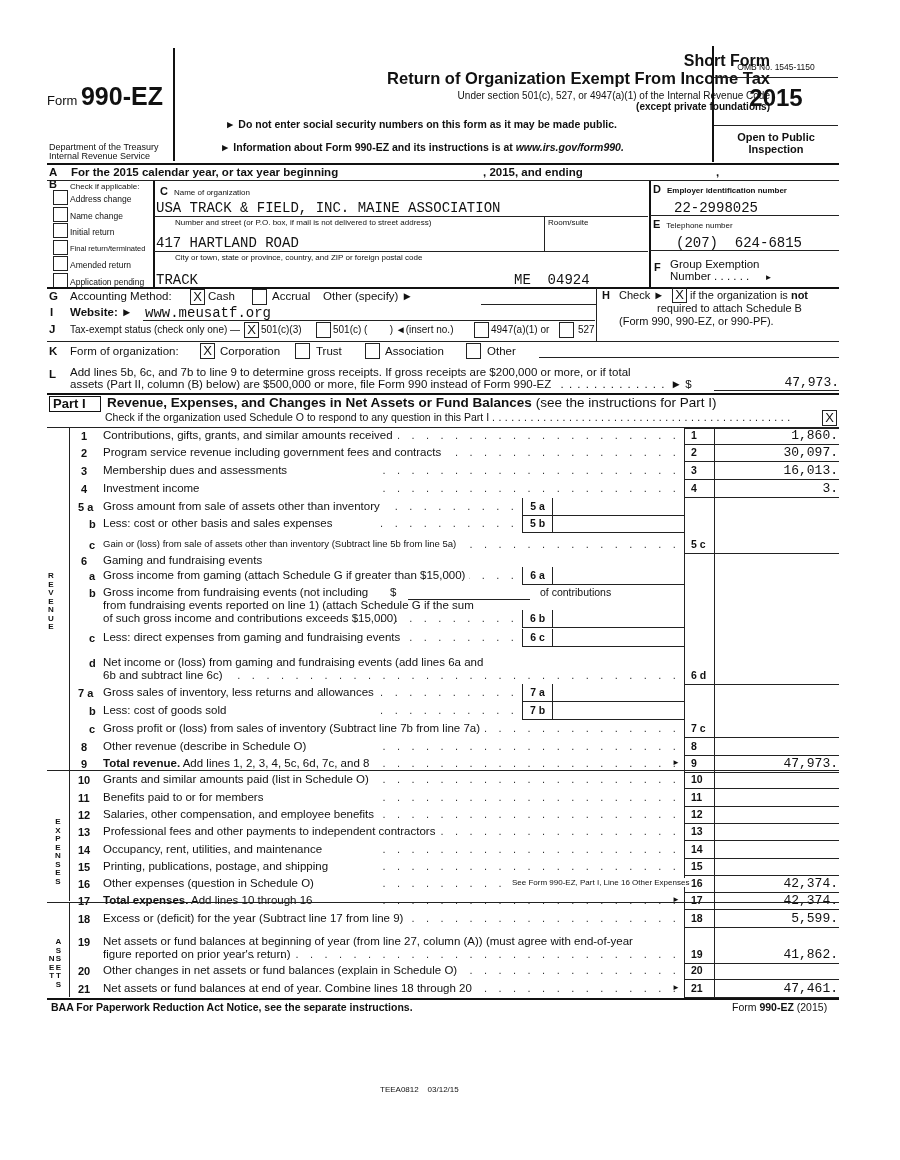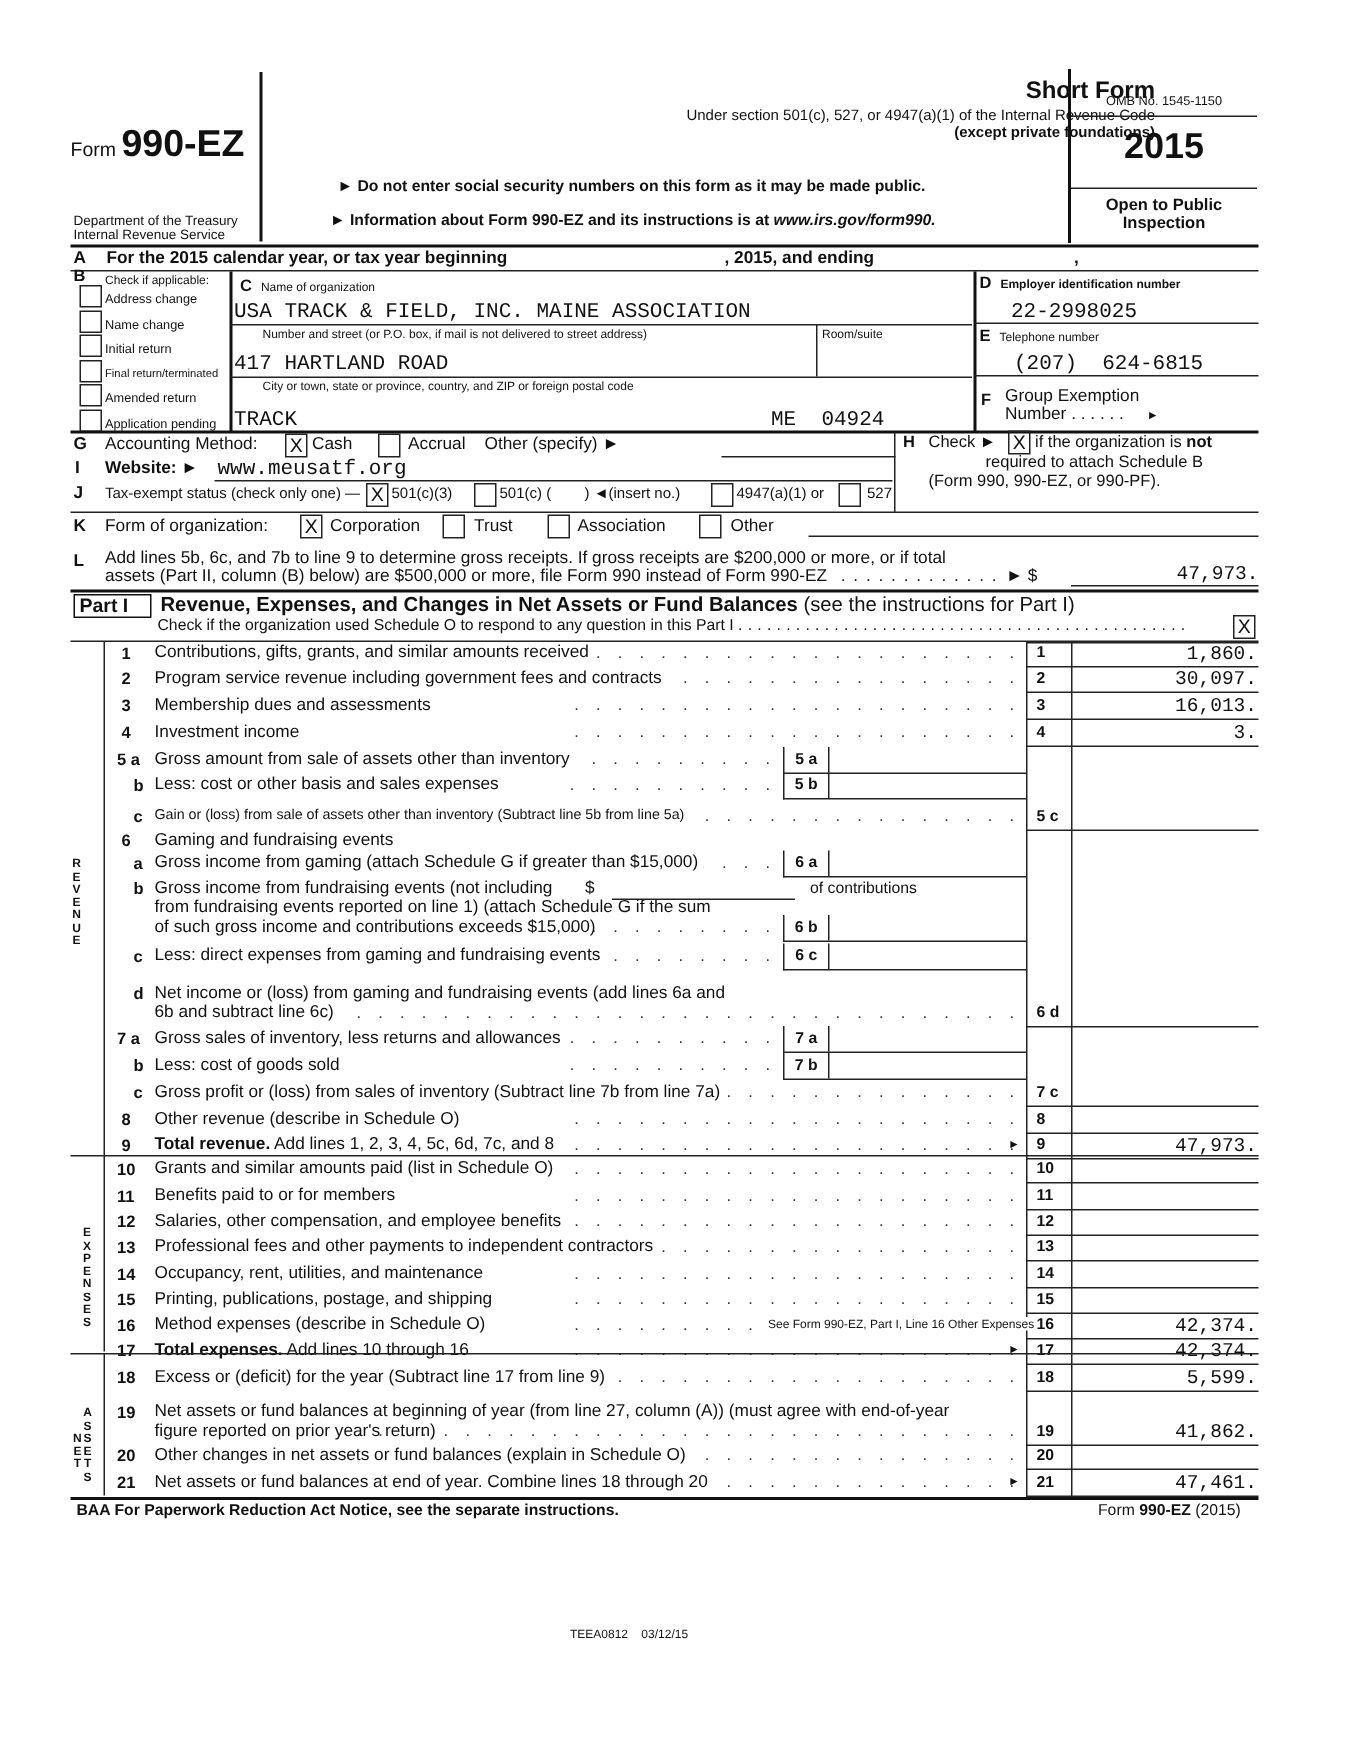--- a/index.html
+++ b/index.html
@@ -32,20 +32,21 @@
     <span style="font-size:25px;font-weight:bold;">990-EZ</span>
   </div>
   <div class="abs t9" style="left:49px;top:143px;line-height:9px;">
     <div>Department of the Treasury</div>
     <div>Internal Revenue Service</div>
   </div>
   <div class="vline thick" style="left:173px;top:48px;height:113px;"></div>
 
   <div class="abs" style="left:176px;top:52px;width:594px;text-align:right;">
     <div style="font-size:16px;font-weight:bold;line-height:17px;">Short Form</div>
+    <div style="font-size:16.5px;font-weight:bold;line-height:18px;">Return of Organization Exempt From Income Tax</div>
     <div style="font-size:10px;font-weight:normal;margin-top:3px;">Under section 501(c), 527, or 4947(a)(1) of the Internal Revenue Code</div>
     <div style="font-size:10px;font-weight:bold;">(except private foundations)</div>
   </div>
   <div class="abs" style="left:225px;top:118px;font-size:10.5px;font-weight:bold;">► Do not enter social security numbers on this form as it may be made public.</div>
   <div class="abs" style="left:220px;top:141px;font-size:10.5px;font-weight:bold;">
     <span>► Information about Form 990-EZ and its instructions is at </span><span style="font-style:italic;">www.irs.gov/form990.</span>
   </div>
 
   <div class="vline thick" style="left:712px;top:46px;height:116px;"></div>
   <div class="abs" style="left:715px;top:62px;width:122px;text-align:center;font-size:8.5px;">OMB No. 1545-1150</div>
@@ -423,21 +424,21 @@
       <span class="dots" style="top: 860px; left: 380px; width: 300px; text-align: right; direction: rtl;">. . . . . . . . . . . . . . . . . . . . . . . . . . . . . . . . . . . . . . . . . . . . .</span>
       <span class="lnum" style="left: 78px; top: 861px;">15</span>
       <span class="linelbl" style="left: 103px; top: 860px; background: rgb(255, 255, 255); padding-right: 4px;"><span>Printing, publications, postage, and shipping</span></span>
       <span class="boxnum" style="top: 860px;">15</span>
       <span class="amt" style="top: 859px;"></span>
       <div class="hline" style="left: 684px; top: 875px; width: 155px;"></div>
     </div>
     <div>
       <span class="dots" style="top: 877px; left: 380px; width: 300px; text-align: right; direction: rtl;">. . . . . . . . . . . . . . . . . . . . . . . . . . . . . . . . . . . . . . . . . . . . .</span>
       <span class="lnum" style="left: 78px; top: 878px;">16</span>
-      <span class="linelbl" style="left: 103px; top: 877px; background: rgb(255, 255, 255); padding-right: 4px;"><span>Method expenses (describe in Schedule O)</span></span>
+      <span class="linelbl" style="left: 103px; top: 877px; background: rgb(255, 255, 255); padding-right: 4px;"><span>Other expenses (question in Schedule O)</span></span>
       <span class="abs" style="left: 512px; top: 878px; font-size: 8px; background: rgb(255, 255, 255);">See Form 990-EZ, Part I, Line 16 Other Expenses</span>
       <span class="boxnum" style="top: 877px;">16</span>
       <span class="amt" style="top: 876px;">42,374.</span>
       <div class="hline" style="left: 684px; top: 892px; width: 155px;"></div>
     </div>
     <div>
       <span class="dots" style="top: 894px; left: 380px; width: 300px; text-align: right; direction: rtl;">. . . . . . . . . . . . . . . . . . . . . . . . . . . . . . . . . . . . . . . . . . . . .</span>
       <span class="lnum" style="left: 78px; top: 895px;">17</span>
       <span class="linelbl" style="left: 103px; top: 894px; background: rgb(255, 255, 255); padding-right: 4px;"><b>Total expenses.</b> <span>Add lines 10 through 16</span></span>
       <span class="abs" style="left: 672px; top: 895px; font-size: 8px;">►</span>

